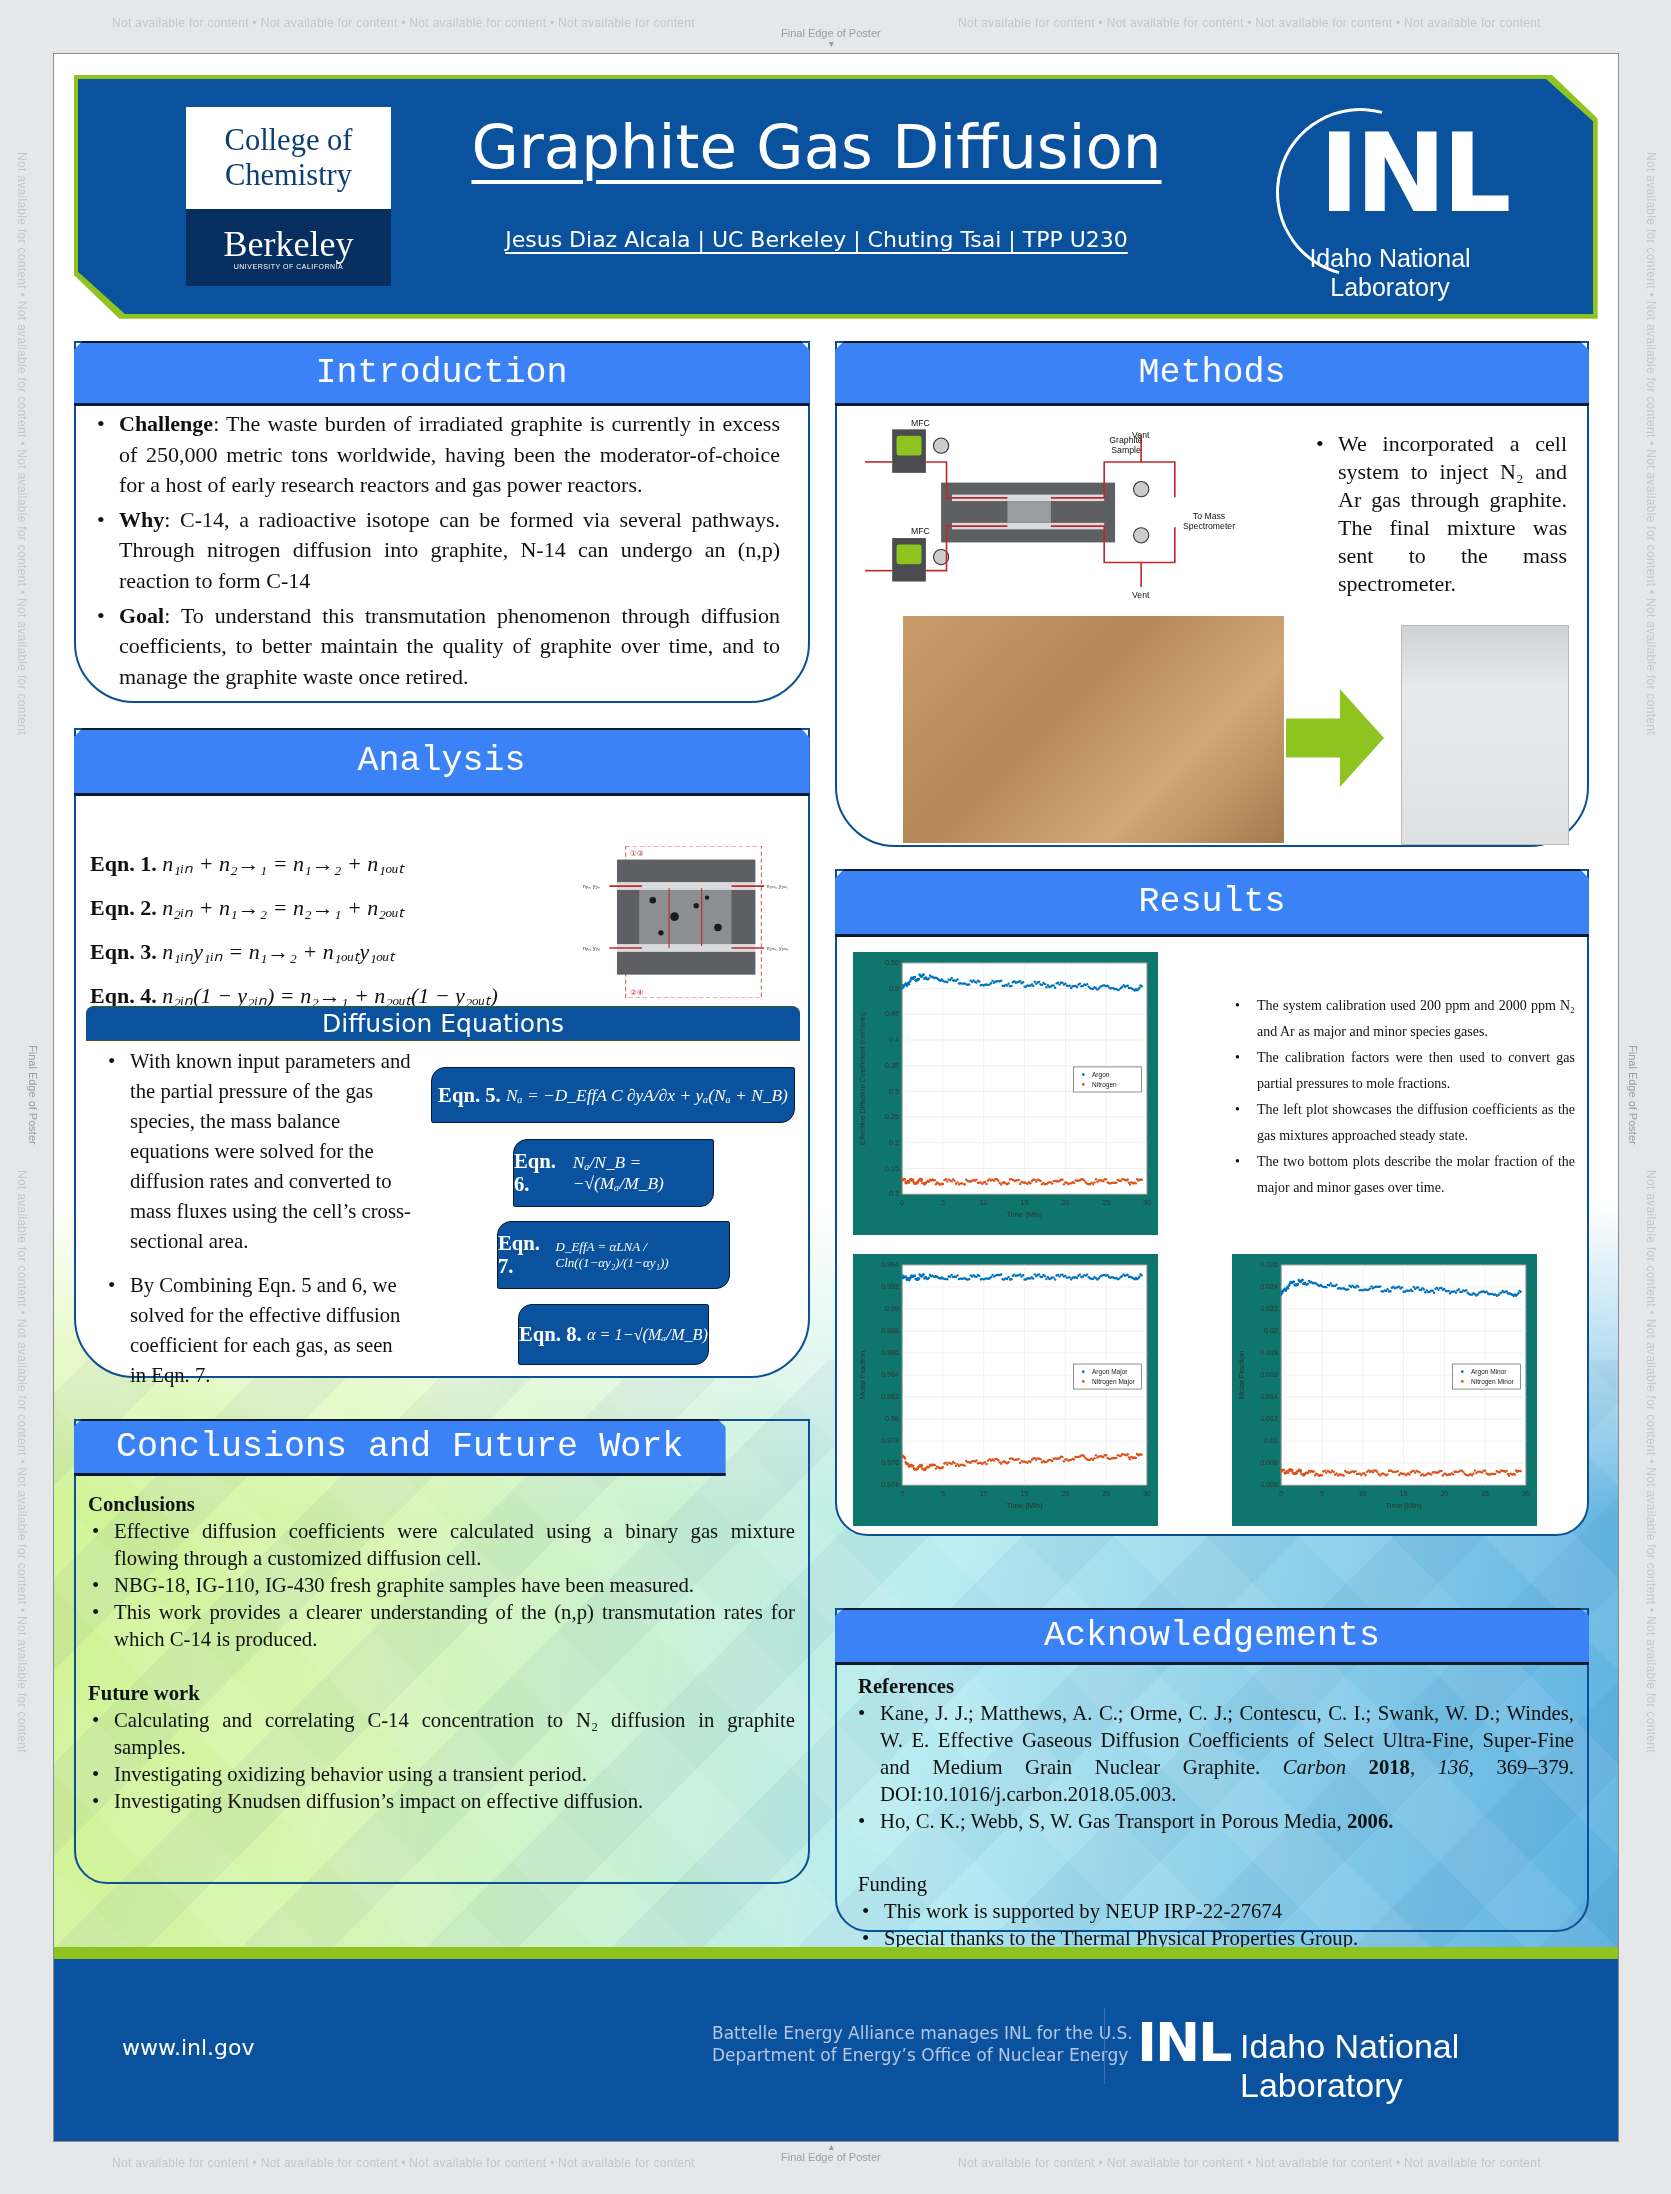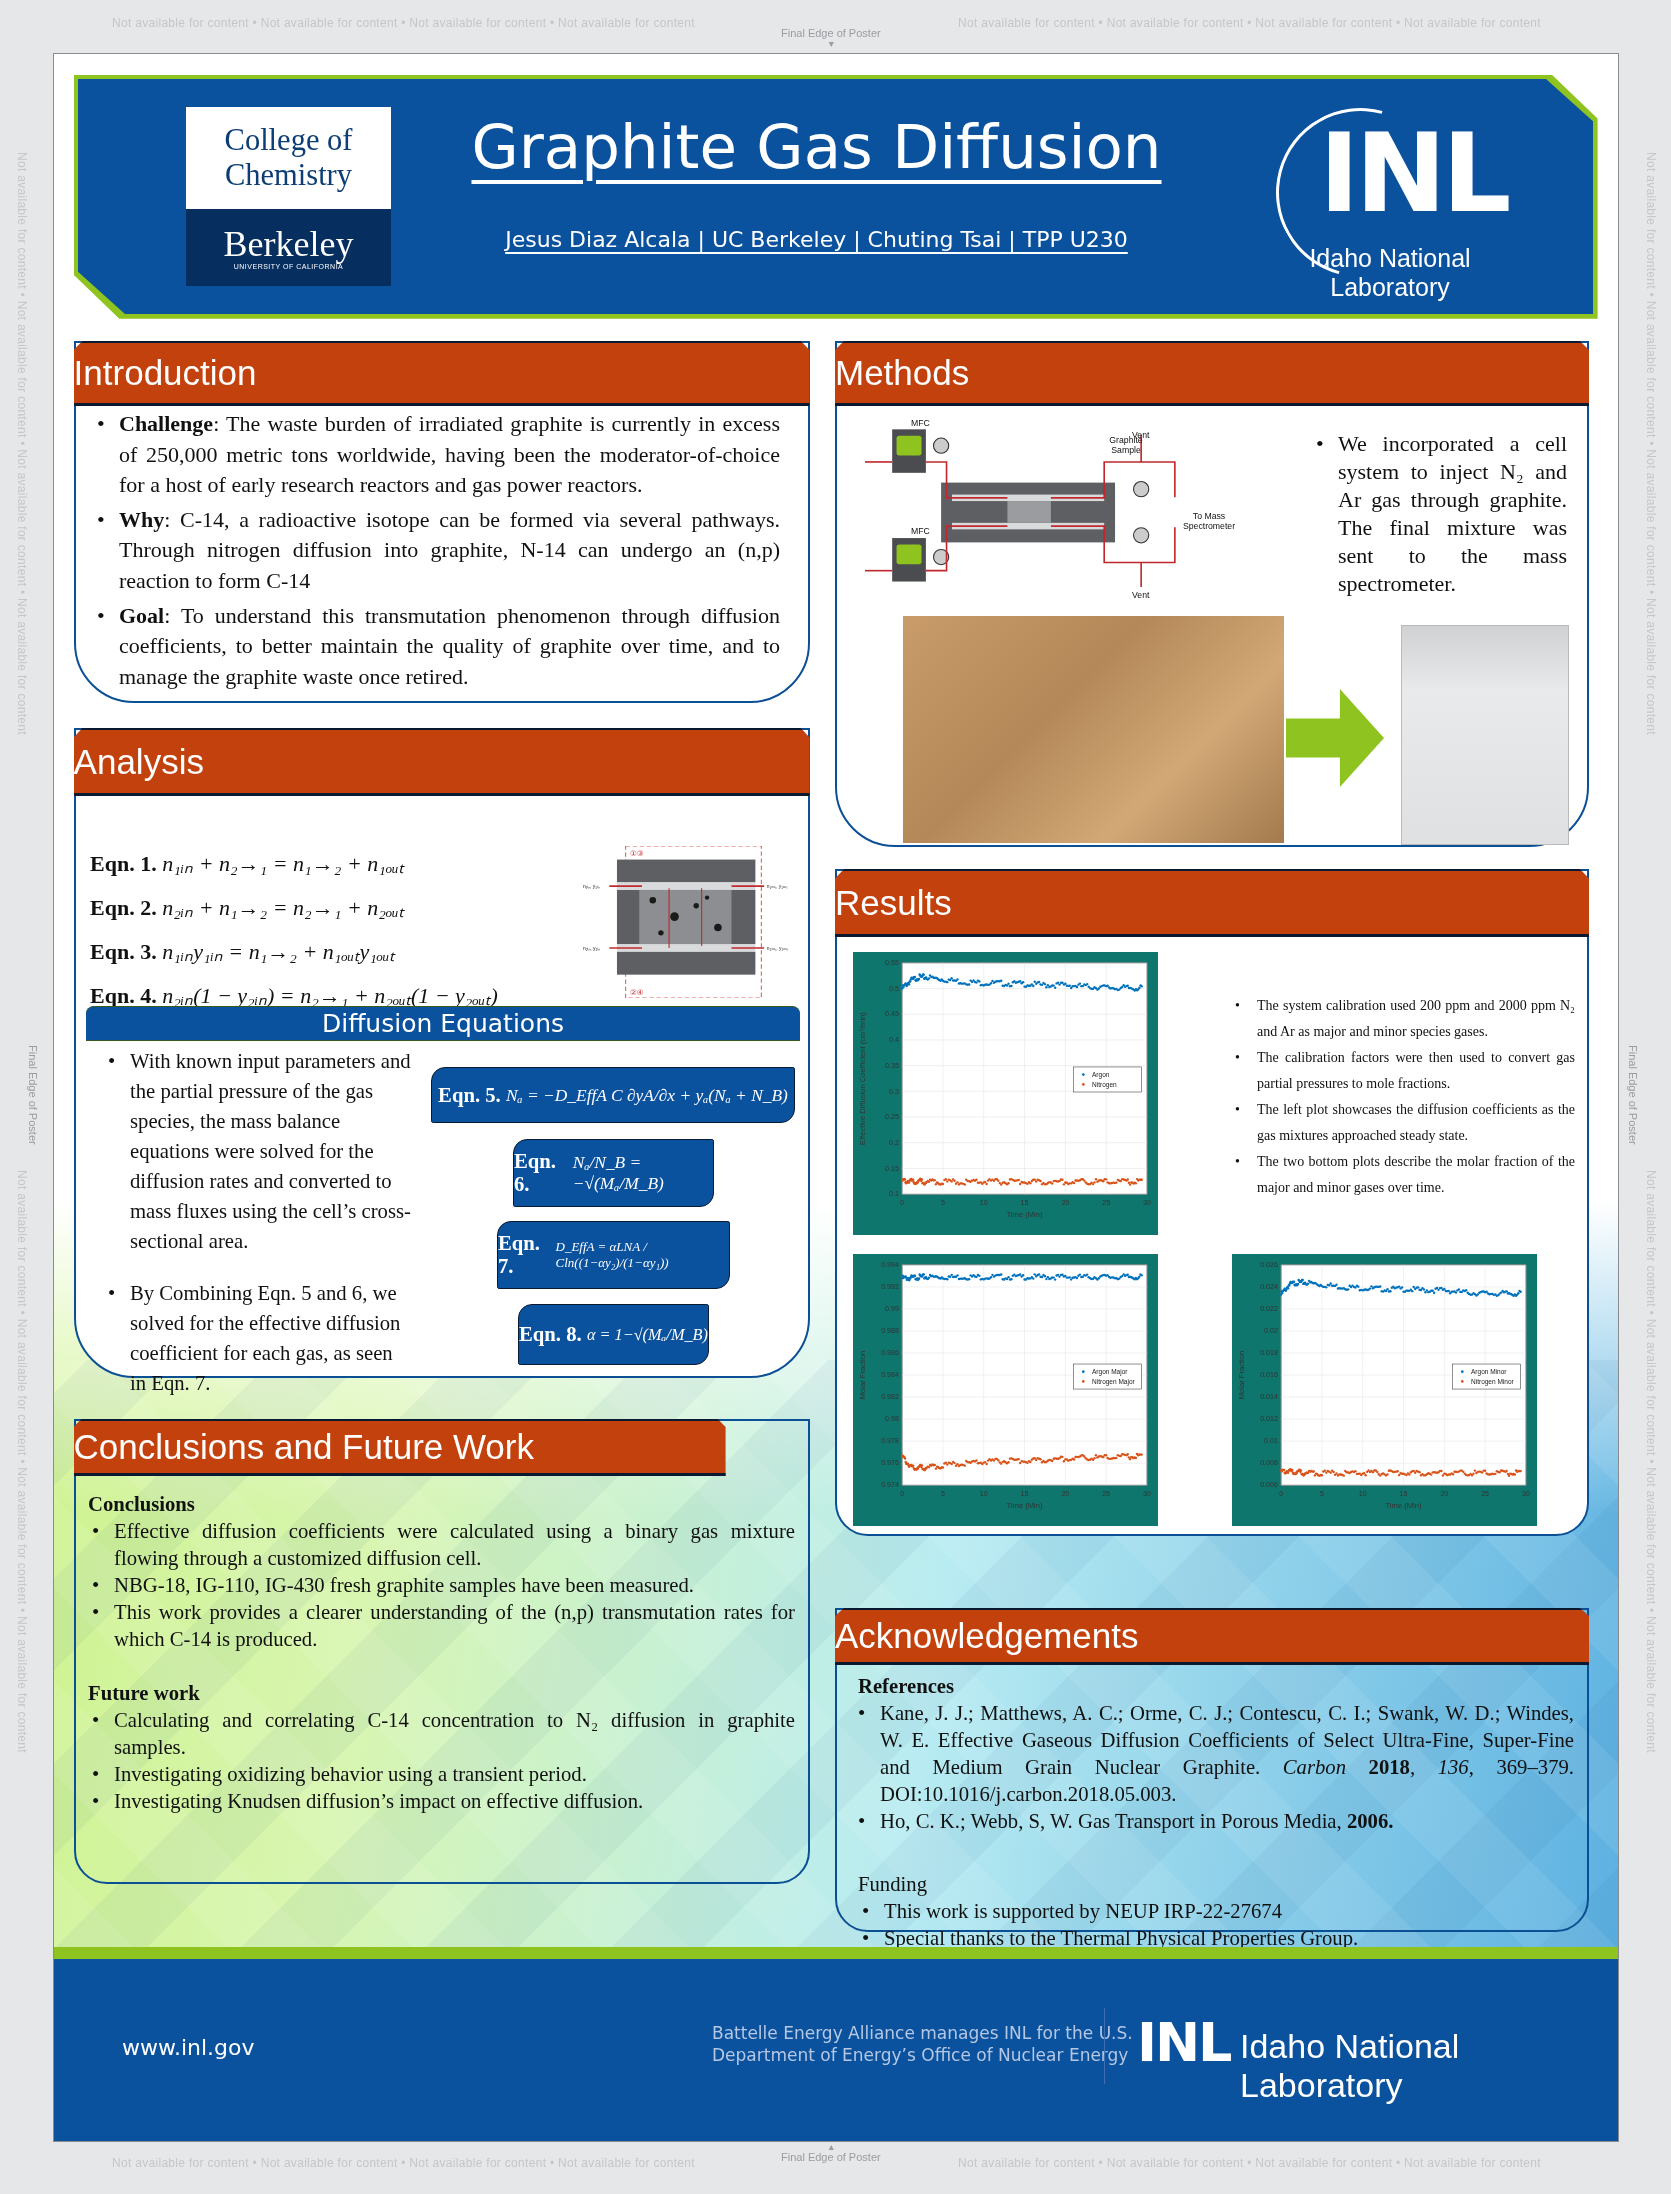--- a/index.html
+++ b/index.html
@@ -24,21 +24,21 @@
   .berk-sub{font-family:"Liberation Sans",sans-serif;font-size:7px;letter-spacing:0.5px;}
   .title{left:327px;top:57px;width:871px;text-align:center;color:#fff;font-family:"DejaVu Sans",sans-serif;font-size:61px;text-decoration:underline;text-decoration-thickness:4.4px;text-underline-offset:12px;}
   .authors{left:327px;top:173px;width:871px;text-align:center;color:#fff;font-family:"DejaVu Sans",sans-serif;font-size:22px;text-decoration:underline;text-underline-offset:5.4px;}
   .inl-logo{left:1211px;top:54px;width:250px;height:180px;color:#fff;}
   .inl-mark{font-family:"DejaVu Sans",sans-serif;font-weight:bold;font-size:109px;line-height:109px;letter-spacing:-4.4px;position:absolute;left:54px;top:11px;}
   .inl-arc{position:absolute;left:11px;top:0;width:163px;height:163px;border:3.3px solid #fff;border-radius:50%;border-right-color:transparent;border-bottom-color:transparent;transform:rotate(-30deg);}
   .inl-text{position:absolute;left:0;top:136px;width:250px;text-align:center;font-family:"Liberation Sans",sans-serif;font-size:25px;}
   
   .box{background:transparent;border:2.2px solid #0b4f94;border-radius:0 0 60px 60px;box-sizing:border-box;}
   .box.white{background:#fff;}
-  .sec-head{background:#c2410c;color:#fff;font-family:Liberation Sans, sans-serif;text-align:left;border-bottom:3.3px solid #0a1a30;border-top:2.2px solid #0a1a30;clip-path:polygon(1.2% 0,98.8% 0,100% 14%,100% 100%,0 100%,0 14%);}
+  .sec-head{background:#3b82f6;color:#fff;font-family:Liberation Mono, monospace;text-align:center;border-bottom:3.3px solid #0a1a30;border-top:2.2px solid #0a1a30;clip-path:polygon(1.2% 0,98.8% 0,100% 14%,100% 100%,0 100%,0 14%);}
   .sub-head{background:#0a519e;color:#fff;font-family:"DejaVu Sans",sans-serif;text-align:center;border-top:1.6px solid #3a5a20;border-bottom:1.6px solid #3a5a20;border-radius:7.6px 7.6px 0 0;}
   ul{margin:0;padding:0;list-style:none;}
   li{position:relative;}
   li::before{content:"\2022";position:absolute;left:-22px;}
   .body-txt{font-size:22px;line-height:30.5px;text-align:justify;}
   .eq-box{background:#0a519e;color:#fff;border:1.6px solid #0a1a30;border-radius:14px 2.2px 14px 2.2px;display:flex;align-items:center;justify-content:center;font-size:20.7px;}
   .eq-line{font-size:22px;line-height:44px;white-space:nowrap;}
   .eq-line b{font-weight:bold;}
   .math{font-style:italic;}
   
@@ -138,21 +138,21 @@
       <text x="290" y="192" font-size="9" fill="#333" font-family="Liberation Sans, sans-serif">n₂ₒᵤₜ, y₂ₒᵤₜ</text>
     </svg>
   </div>
   <div class="abs" style="left:529px;top:829px;font-size:4.9px;font-family:'Liberation Sans',sans-serif;">n₁ᵢₙ, y₁ᵢₙ</div>
   <div class="abs" style="left:529px;top:891px;font-size:4.9px;font-family:'Liberation Sans',sans-serif;">n₂ᵢₙ, y₂ᵢₙ</div>
 
   <div class="abs sub-head" style="left:32px;top:952px;width:714px;height:33px;line-height:33px;font-size:25px;">
     <span>Diffusion Equations</span>
   </div>
   <ul class="abs" style="left:76px;top:992px;width:283px;font-size:20.7px;line-height:30px;">
-    <li style="margin-bottom:22px;">With known input parameters and the partial pressure of the gas species, the mass balance equations were solved for the diffusion rates and  converted to mass fluxes using the cell’s cross-sectional area.</li>
+    <li style="margin-bottom:14px;">With known input parameters and the partial pressure of the gas species, the mass balance equations were solved for the diffusion rates and  converted to mass fluxes using the cell’s cross-sectional area.</li>
     <li>By Combining Eqn. 5 and 6, we solved for the effective diffusion coefficient  for each gas, as seen in Eqn. 7.</li>
   </ul>
   <div class="abs eq-box" style="left:377px;top:1013px;width:362px;height:54px;">
     <b>Eqn. 5.</b>&nbsp;<span class="math" style="font-size:17.4px;">Nₐ = −D_EffA C ∂yA/∂x + yₐ(Nₐ + N_B)</span>
   </div>
   <div class="abs eq-box" style="left:459px;top:1085px;width:199px;height:66px;">
     <b>Eqn. 6.</b>&nbsp;<span class="math" style="font-size:17.4px;">Nₐ/N_B = −√(Mₐ/M_B)</span>
   </div>
   <div class="abs eq-box" style="left:443px;top:1167px;width:231px;height:66px;">
     <b>Eqn. 7.</b>&nbsp;<span class="math" style="font-size:13px;">D_EffA = αLNA / Cln((1−αy₂)/(1−αy₁))</span>

